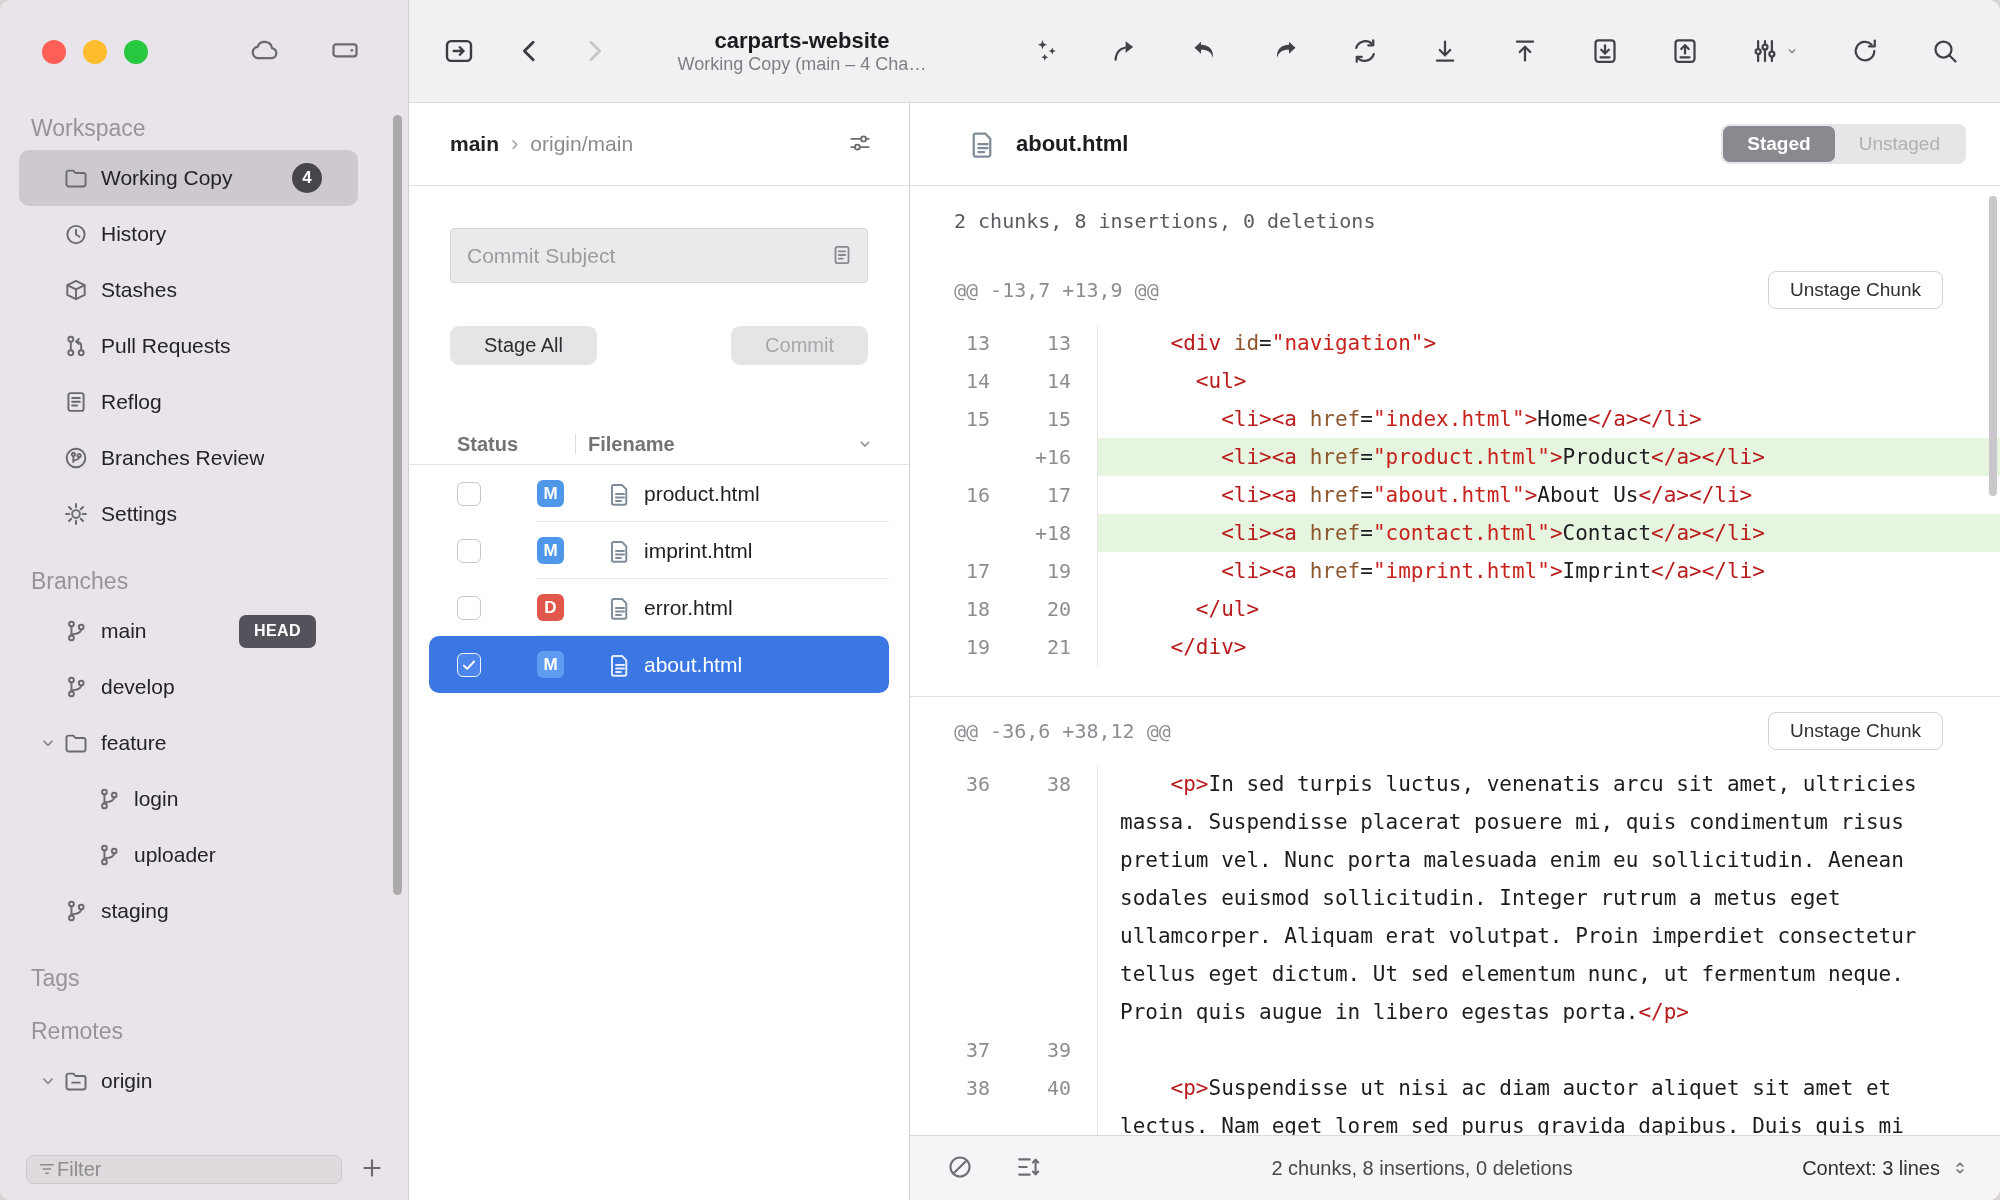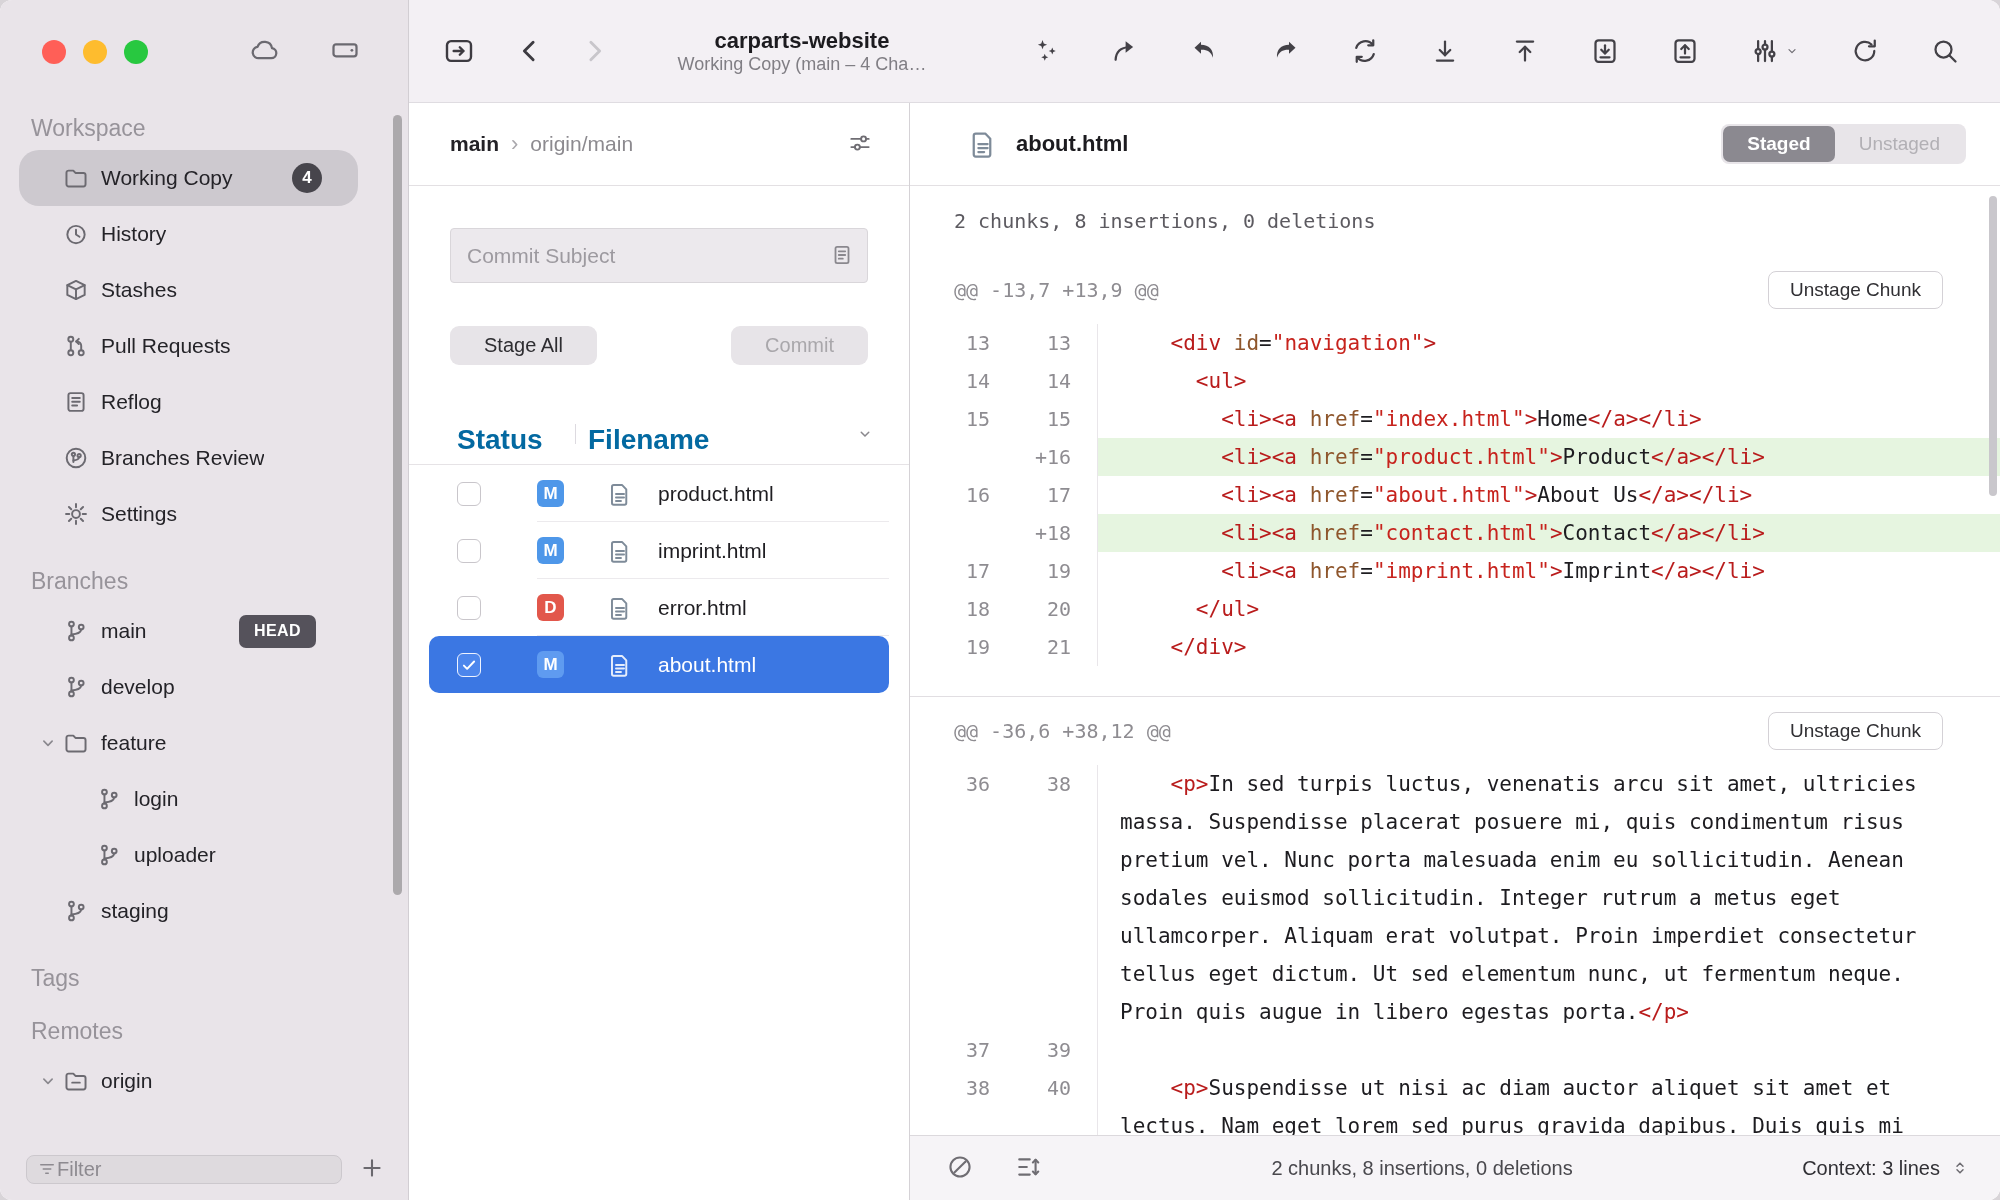--- a/index.html
+++ b/index.html
@@ -17,21 +17,21 @@
   .sidebar{width:409px;flex:none;background:#e9e4e9;border-right:1px solid #d2ced3;display:flex;flex-direction:column;position:relative}
   .side-top{height:103px;flex:none;display:flex;align-items:center;padding:0 48px 0 42px}
   .traffic{display:flex;gap:17px}
   .light{width:24px;height:24px;border-radius:50%;display:inline-block}
   .light.close{background:#ff5f57}.light.minimize{background:#febc2e}.light.zoom{background:#28c840}
   .side-top-actions{margin-left:auto;display:flex;gap:50px}
   .side-top-btn .icon{color:#6b6970}
   .side-scroll{flex:1;overflow:hidden;padding-top:6px}
   .side-label{margin:26px 0 8px 31px;font-size:23px;color:#97939a}
   .side-label:first-child{margin-top:6px}
-  .side-item{height:56px;margin:0 50px 0 19px;padding-left:18px;display:flex;align-items:center;border-radius:20px;font-size:21px;color:#242328}
+  .side-item{height:56px;margin:0 50px 0 19px;padding-left:18px;display:flex;align-items:center;border-radius:10px;font-size:21px;color:#242328}
   .side-item.selected{background:#cdc9cf}
   .chev-space{width:26px;flex:none}
   .side-item.indent .chev-space{width:59px}
   .side-item .icon{width:26px;height:26px;color:#6c6a71}
   .side-item .icon.chev{width:22px;height:22px;color:#8a888e;margin-right:4px}
   .side-text{margin-left:12px;white-space:nowrap;overflow:hidden;text-overflow:ellipsis;min-width:0}
   .count-badge{margin-left:auto;margin-right:36px;min-width:30px;height:30px;padding:0 6px;border-radius:15px;background:#47454c;color:#fff;font-size:17px;font-weight:700;display:flex;align-items:center;justify-content:center}
   .head-badge{margin-left:auto;margin-right:42px;height:33px;padding:0 15px;border-radius:7px;background:#55525b;color:#fff;font-size:16px;font-weight:600;letter-spacing:.4px;display:flex;align-items:center}
   .side-bottom{height:62px;flex:none;display:flex;align-items:center;gap:16px;padding:0 22px 0 26px}
   .filter-box{flex:1;height:29px;background:#dedade;border:1px solid #ccc8cd;border-radius:8px;display:flex;align-items:center;padding:0 10px;}
@@ -66,39 +66,39 @@
   .crumb-up{font-size:21px;color:#8c8a8f}
   .crumb-tune{margin-left:auto}
   .crumb-tune .icon{color:#6f6d73}
   .subject-row{margin:42px 41px 0;position:relative}
   .subject-input{width:100%;height:55px;background:#ece9ed;border:1px solid #d9d6da;border-radius:4px;padding:0 52px 0 16px;font-size:21px;font-family:inherit;color:#2a292e;outline:none}
   .subject-input::placeholder{color:#9d9aa0}
   .subject-icon{position:absolute;right:14px;top:15px;color:#8a888e}
   .btn-row{margin:43px 41px 0;display:flex;justify-content:space-between}
   .gray-btn{height:39px;border-radius:9px;background:#e7e4e8;padding:0 34px;font-size:20px;color:#2e2d31}
   .gray-btn.disabled{color:#a9a7ab}
-  .table-head{margin-top:59px;height:41px;flex:none;display:flex;align-items:flex-start;padding:0 34px 0 48px;border-bottom:1px solid #e6e3e6;font-size:28px;font-weight:600;color:#0369a1}
+  .table-head{margin-top:59px;height:41px;flex:none;display:flex;align-items:center;padding:0 34px 0 48px;border-bottom:1px solid #e6e3e6;font-size:20px;font-weight:600;color:#737373}
   .col-status{width:118px}
   .vline{width:1px;height:20px;background:#dddae0}
   .col-file{margin-left:12px}
   .sort{margin-left:auto;color:#8a888d}
   .file-rows{margin:0 20px}
   .file-row{height:57px;display:flex;align-items:center;padding-left:28px;position:relative;font-size:21px;color:#1f1e22}
   .file-row:not(.selected)::after{content:"";position:absolute;left:108px;right:0;bottom:0;height:1px;background:#eceaed}
   .file-row.selected{background:#3b77e3;border-radius:10px;color:#fff}
   .checkbox{width:24px;height:24px;border-radius:6px;border:1.5px solid #c9c6cb;background:#fff;display:flex;align-items:center;justify-content:center;flex:none}
   .checkbox .icon{width:18px;height:18px}
   .checkbox.checked{background:#4c86ec;border-color:#eef3ff;color:#fff}
   .badge{margin-left:56px;width:27px;height:27px;border-radius:6px;display:flex;align-items:center;justify-content:center;color:#fff;font-size:17px;font-weight:700;flex:none}
   .badge-M{background:#4e97e9}
   .badge-D{background:#e2574b}
   .file-row .icon.row-doc{margin-left:43px;width:26px;height:26px;color:#7e8b99}
   .file-row.selected .icon.row-doc{color:#e6eefc}
   .file-row.selected .badge-M{background:#5f9bf0}
-  .fname2{margin-left:25px}
+  .fname2{margin-left:11px}
 
   
   .diff-pane{flex:1;background:#fff;position:relative;display:flex;flex-direction:column;overflow:hidden;min-width:0}
   .file-header{height:83px;flex:none;display:flex;align-items:center;padding:0 34px 0 58px;border-bottom:1px solid #e3e0e3}
   .file-header .fdoc{color:#7e8b99}
   .fname{font-size:22px;font-weight:700;margin-left:18px;color:#1c1b1f}
   .seg{margin-left:auto;background:#e8e5e9;border-radius:8px;padding:2px;display:flex}
   .seg-btn{height:36px;padding:0 24px;font-size:19px;color:#b2b0b5;border-radius:7px;display:flex;align-items:center}
   .seg-btn.active{background:#8b8990;color:#fff;font-weight:600}
   .diff-body{flex:1;overflow:hidden}

